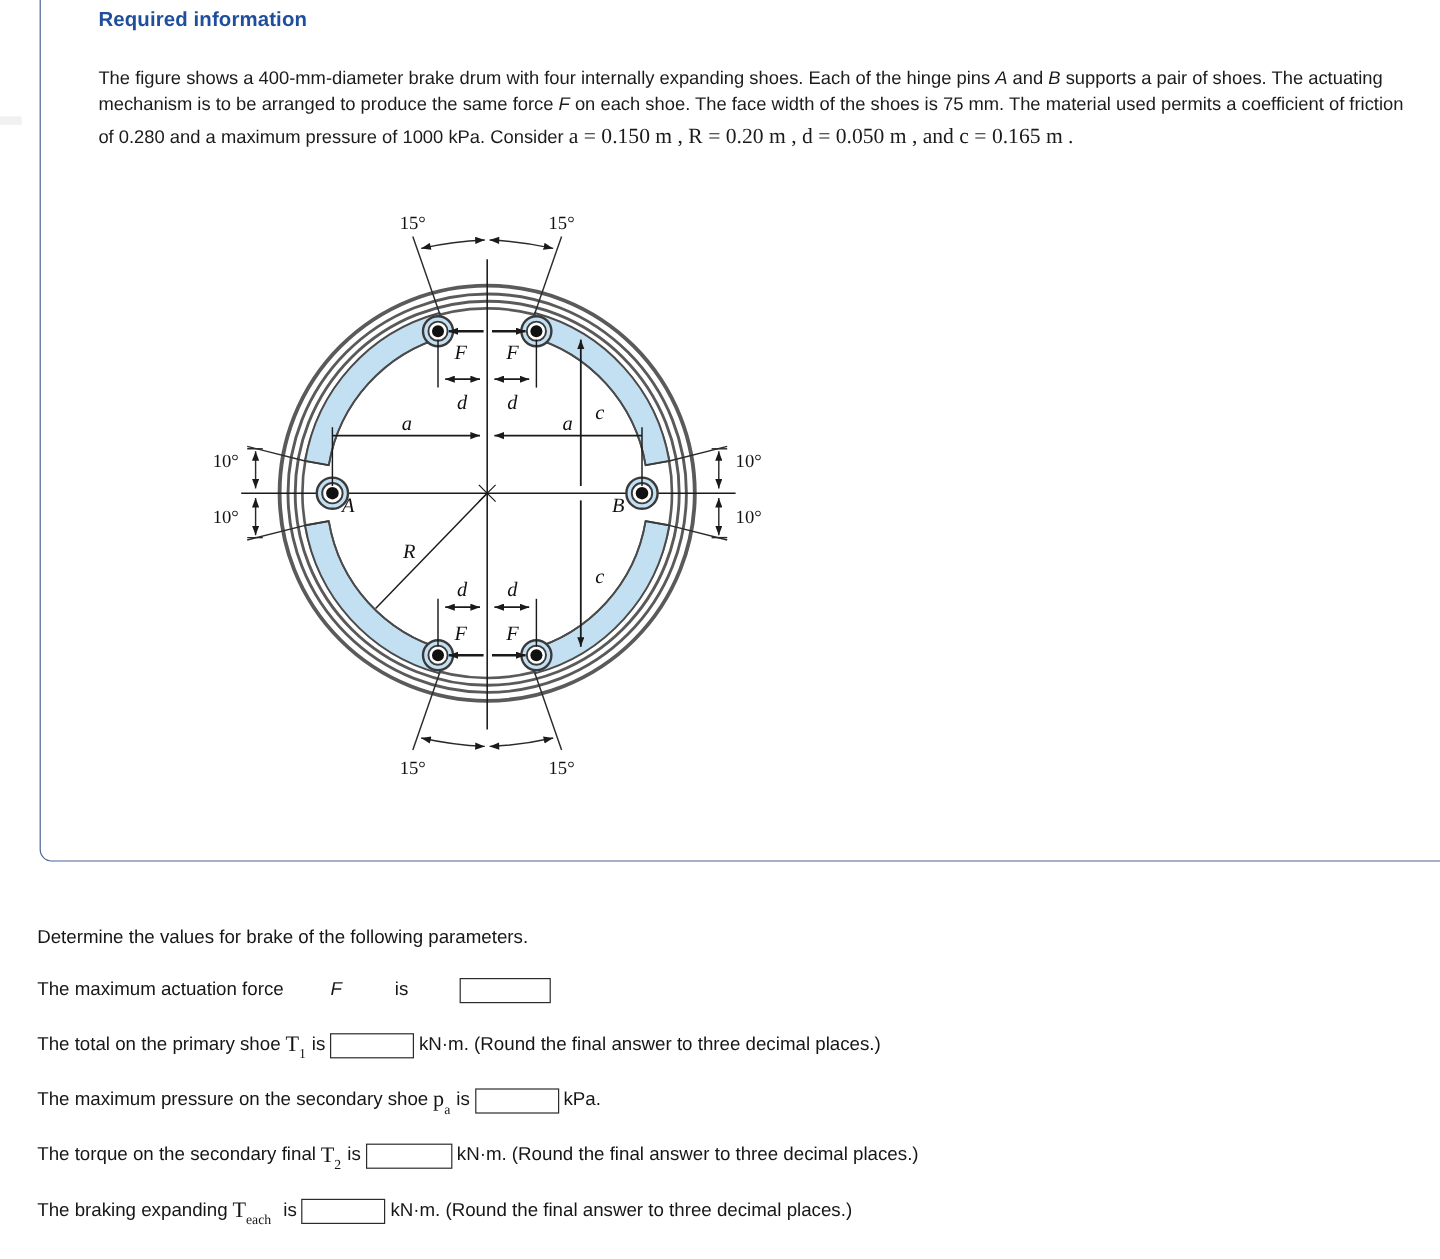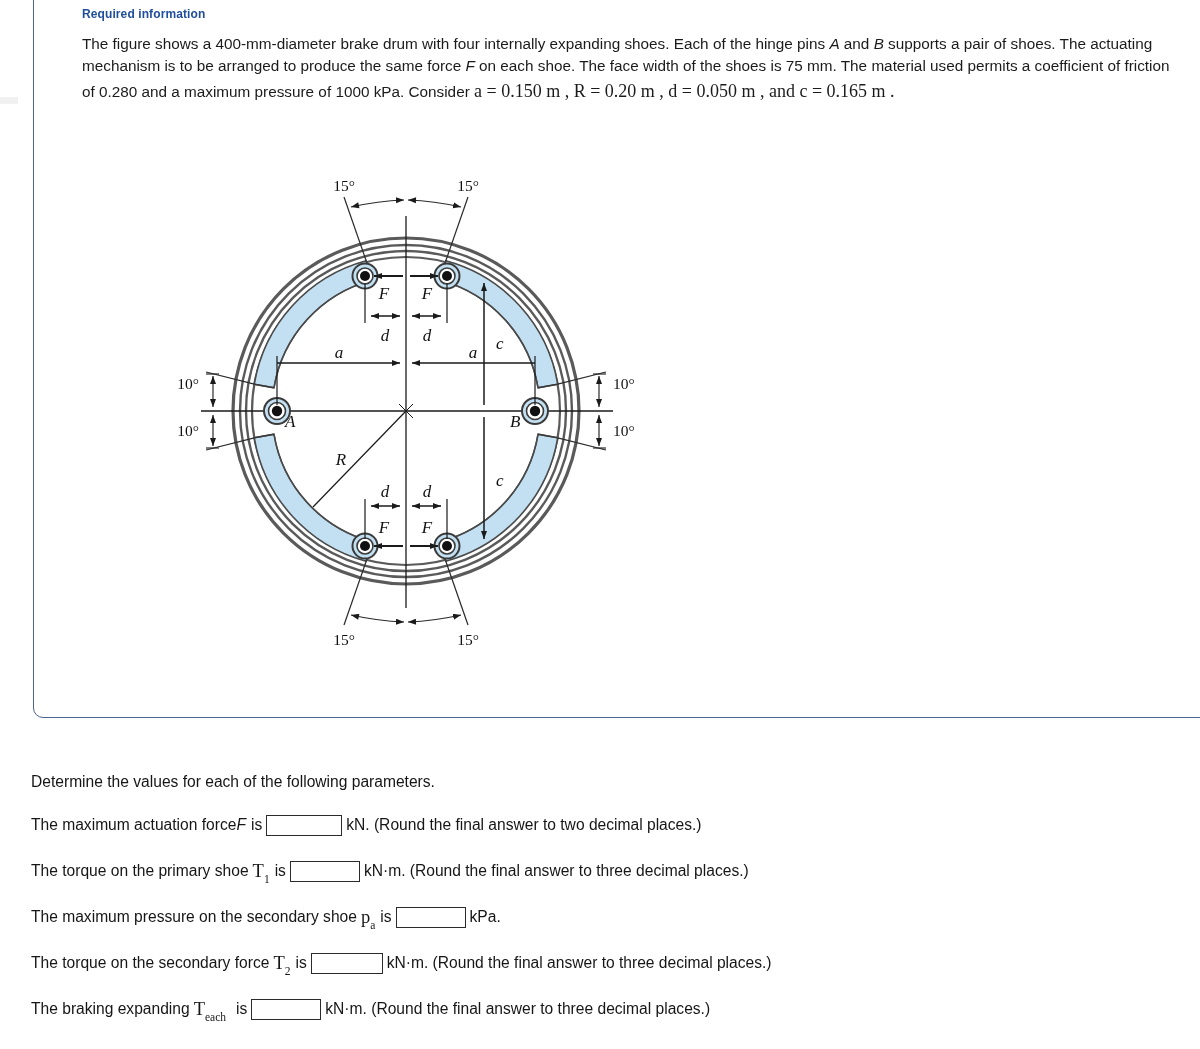--- a/index.html
+++ b/index.html
@@ -30,24 +30,24 @@
     box-sizing: border-box;
     background: #ffffff;
   }
   #card-inner {
     position: absolute;
     left: 48px;
     top: 20px;
     width: 1090px;
   }
   .card-title {
-    font-size: 12px;
+    font-size: 17px;
     font-weight: bold;
     color: #1f4e9c;
-    margin: 0 0 12px 0;
+    margin: 0 0 28px 0;
     letter-spacing: .1px;
   }
   .card-body {
     font-size: 15.3px;
     line-height: 1.47;
     margin: 0;
     color: #1b1b1b;
   }
   .card-body .ital { font-style: italic; }
   .mathvar {
@@ -339,49 +339,48 @@
       </g>
       <text x="223" y="362" font-size="17" font-style="italic" fill="#111" text-anchor="middle">F</text>
       <text x="266" y="362" font-size="17" font-style="italic" fill="#111" text-anchor="middle">F</text>
     </svg>
   </div>
 </section>
 
 <div id="questions">
 
   <div class="q-line" style="height:40px;">
-    <span class="txt">Determine the values for each of the following parameters.</span>
-  </div>
-
-  <div class="q-line" style="height:46px;">
+    <span class="txt">Determine the values for brake of the following parameters.</span>
+  </div>
+
+  <div class="q-line" style="height:46px;gap:39px;">
     <span class="txt">The maximum actuation force </span>
     <span class="txt" style="font-style:italic;">F</span>
     <span class="txt gap-l">is</span>
     <input class="ansbox" type="text" style="width: 76px;" value="">
-    <span class="txt">kN. (Round the final answer to two decimal places.)</span>
   </div>
 
   <div class="q-line" style="height:46px;">
-    <span class="txt">The torque on the primary shoe </span>
+    <span class="txt">The total on the primary shoe </span>
     <span class="sym"><span>T</span><sub>1</sub></span>
     <span class="txt">is</span>
     <input class="ansbox" type="text" style="width: 70px;" value="">
     <span class="txt">kN·m. (Round the final answer to three decimal places.)</span>
   </div>
 
   <div class="q-line" style="height:46px;">
     <span class="txt">The maximum pressure on the secondary shoe </span>
     <span class="sym"><span>p</span><sub>a</sub></span>
     <span class="txt">is</span>
     <input class="ansbox" type="text" style="width: 70px;" value="">
     <span class="txt">kPa.</span>
   </div>
 
   <div class="q-line" style="height:46px;">
-    <span class="txt">The torque on the secondary force </span>
+    <span class="txt">The torque on the secondary final </span>
     <span class="sym"><span>T</span><sub>2</sub></span>
     <span class="txt">is</span>
     <input class="ansbox" type="text" style="width: 72px;" value="">
     <span class="txt">kN·m. (Round the final answer to three decimal places.)</span>
   </div>
 
   <div class="q-line" style="height:46px;">
     <span class="txt">The braking expanding </span>
     <span class="sym"><span>T</span><sub>each</sub></span>
     <span class="txt gap-l">is</span>

